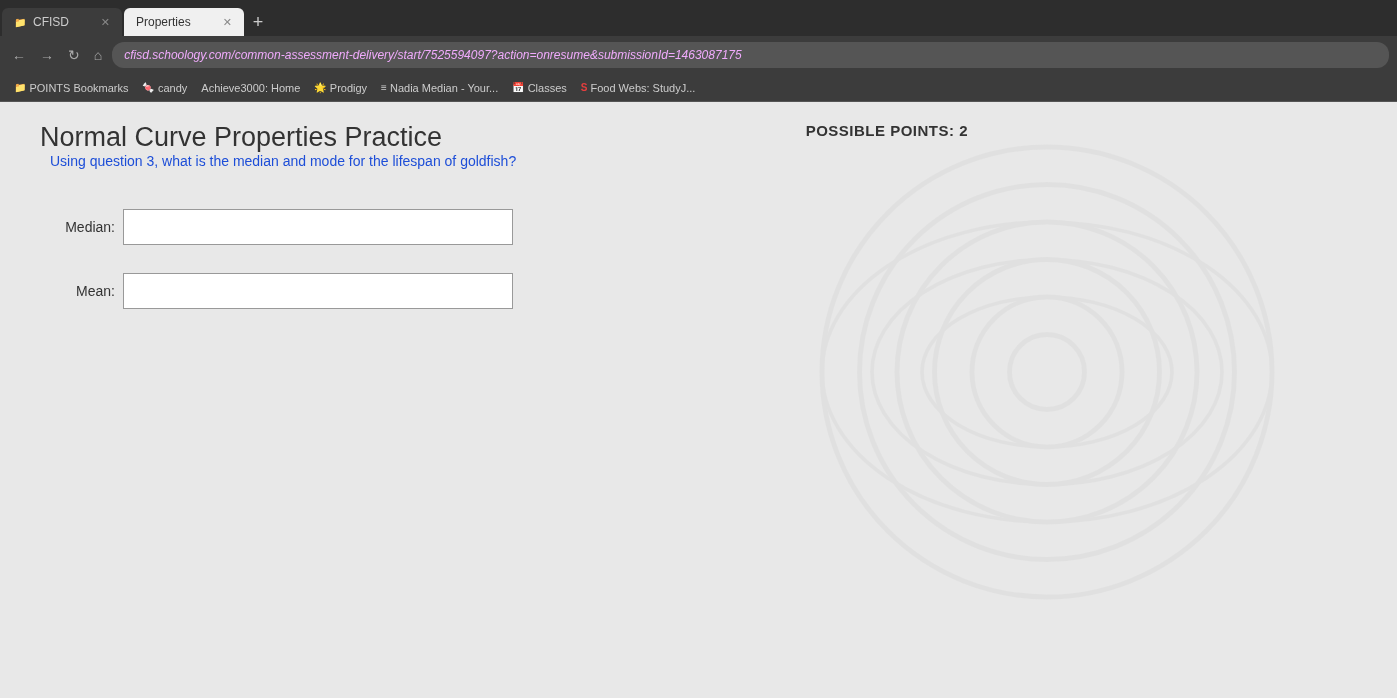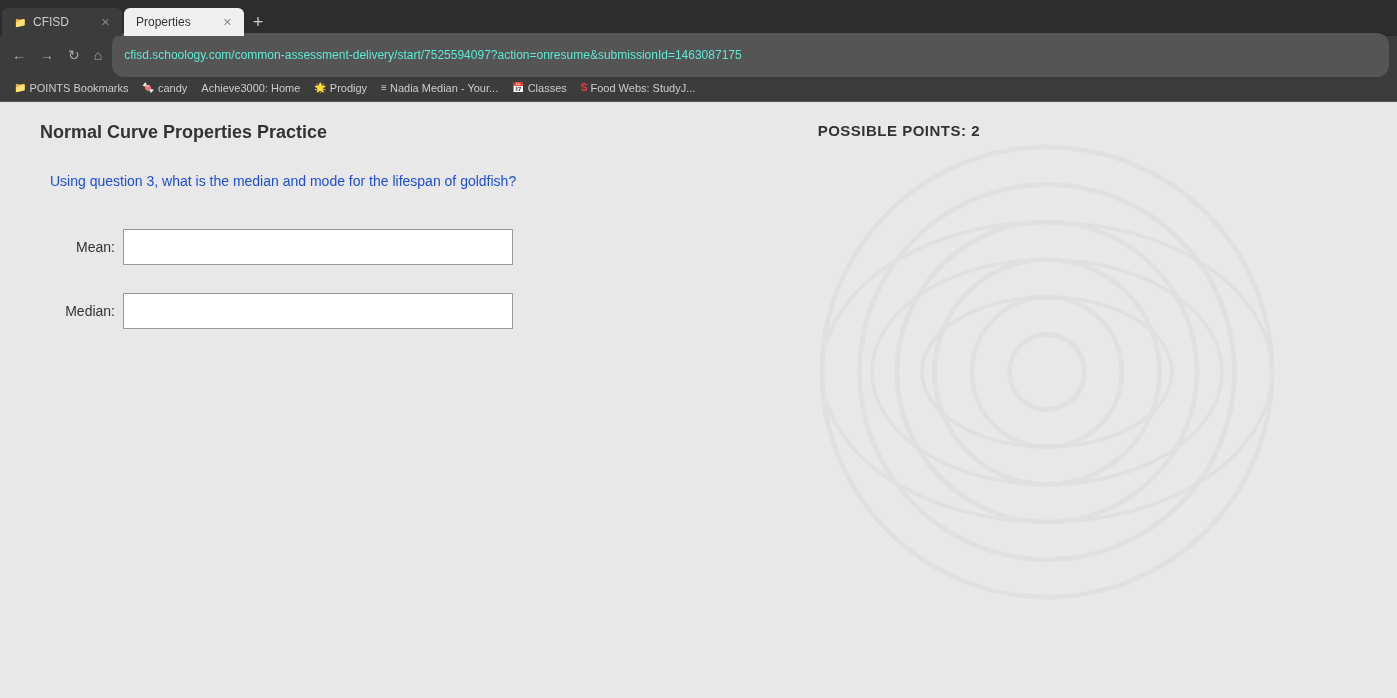--- a/index.html
+++ b/index.html
@@ -88,25 +88,26 @@
       padding: 2px 4px;
       background: none;
       border: none;
     }
     .nav-btn:disabled { color: #555; cursor: default; }
     .address-input {
       flex: 1;
       background: #555;
       border: none;
       border-radius: 12px;
-      color: #5eead4;
+      color: #f0abfc;
       font-size: 12px;
       padding: 4px 12px;
-      height: 44px;
+      height: 26px;
       outline: none;
+      font-style: italic;
     }
 
     
     .bookmarks-bar {
       display: flex;
       align-items: center;
       background: #3c3c3c;
       padding: 3px 8px;
       height: 28px;
       gap: 2px;
@@ -148,30 +149,29 @@
     }
 
     .content-area {
       position: relative;
       z-index: 1;
       padding: 20px 40px;
       max-width: 1000px;
     }
 
     .page-title {
-      font-size: 18px;
-      font-weight: 700;
-      color: #333;
-      margin-bottom: 30px;
+      font-size: 27px;
+      font-weight: 400;
+      color: #333;
     }
 
     .possible-points {
       position: absolute;
       top: 20px;
-      right: 20px;
+      right: 32px;
       font-size: 15px;
       font-weight: 600;
       color: #333;
       letter-spacing: 0.5px;
     }
 
     .question-text {
       font-size: 14px;
       color: #1d4ed8;
       margin-bottom: 40px;
@@ -276,23 +276,23 @@
     <h1 class="page-title">Normal Curve Properties Practice</h1>
 
     <div class="possible-points">
       <span>POSSIBLE POINTS:</span>
       <span>2</span>
     </div>
 
     <p class="question-text">Using question 3, what is the median and mode for the lifespan of goldfish?</p>
 
     <div class="form-group">
+      <label class="form-label">Median:</label>
+      <input class="form-input" type="text" value="" style="">
+    </div>
+
+    <div class="form-group">
       <label class="form-label">Mean:</label>
       <input class="form-input" type="text" value="" style="">
     </div>
 
-    <div class="form-group">
-      <label class="form-label">Median:</label>
-      <input class="form-input" type="text" value="" style="">
-    </div>
-
   </div>
 </div>
 
 </body></html>

